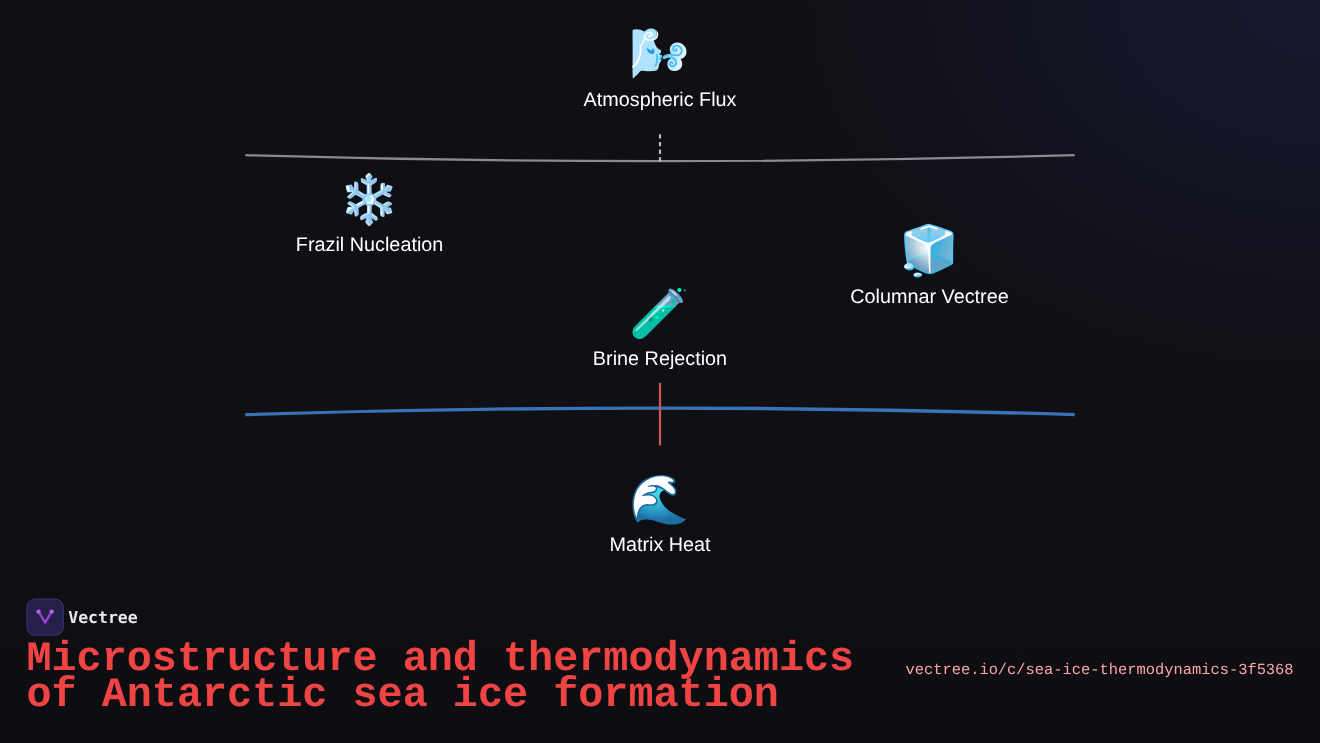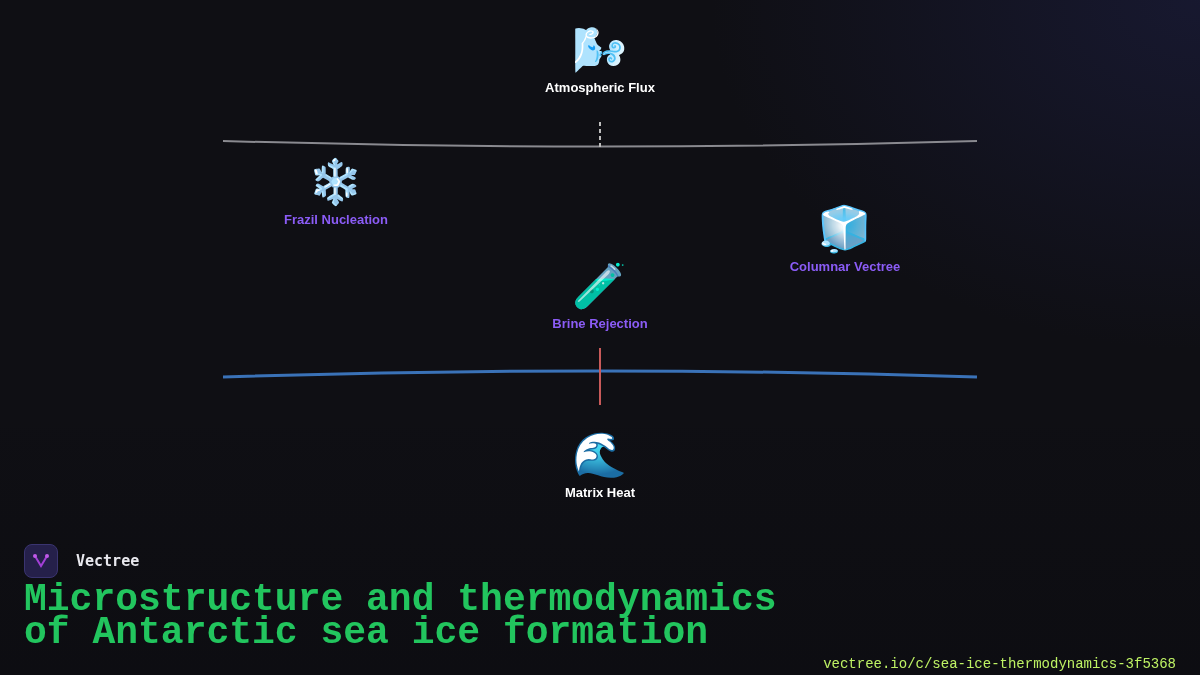--- a/index.html
+++ b/index.html
@@ -14,48 +14,48 @@
       radial-gradient(ellipse 700px 500px at 1200px 0px, rgba(30,32,70,0.55), rgba(15,15,20,0) 70%),
       linear-gradient(180deg, rgba(15,15,20,0) 60%, rgba(10,10,14,0.4) 100%);
   }
   svg.diagram { position: absolute; left: 0; top: 0; }
   .node {
     position: absolute; transform: translateX(-50%);
     display: flex; flex-direction: column; align-items: center;
     text-align: center;
   }
   .node .icon { font-size: 44px; line-height: 48px; height: 50px; }
-  .node .label { font-size: 13px; font-weight: bold; margin-top: 4px; white-space: nowrap; }
+  .node .label { font-size: 18px; font-weight: normal; margin-top: 4px; white-space: nowrap; }
   .label.bright { color: #ffffff; }
-  .label.dim { color: #8b5cf6; }
+  .label.dim { color: #ffffff; }
 
   .brand {
     position: absolute; left: 24px; top: 544px;
-    display: flex; align-items: center; gap: 18px; justify-content: center;
+    display: flex; align-items: center; gap: 4px; justify-content: center;
   }
   .logo {
     width: 34px; height: 34px; border-radius: 8px;
     background: #25204a; border: 1px solid #3a3470;
     box-sizing: border-box;
     display: flex; align-items: center; justify-content: center;
   }
   .brand-name {
     font-family: "DejaVu Sans Mono", monospace; font-weight: bold;
     color: #e8e8ee; font-size: 15px;
   }
   .title {
     position: absolute; left: 24px; top: 583px;
     font-family: "Liberation Mono", monospace; font-weight: bold;
-    color: #22c55e; font-size: 38px; line-height: 33px;
+    color: #ef4444; font-size: 38px; line-height: 33px;
     width: 800px; margin: 0;
   }
   .url {
-    position: absolute; right: 24px; top: 656px;
+    position: absolute; right: 24px; top: 602px;
     font-family: "Liberation Mono", monospace;
-    color: #bef264; font-size: 14px; margin-left: 35px;
+    color: #fca5a5; font-size: 14px; margin-left: 35px;
   }
 </style>
 </head>
 <body>
 
 <div class="bg"></div>
 
 <svg class="diagram" width="1200" height="675">
   <path d="M223 141 Q600 152 977 141" stroke="#8a8a90" stroke-width="2" fill="none"></path>
   <path d="M223 377 Q600 365 977 377" stroke="#3a72b8" stroke-width="3" fill="none"></path>

